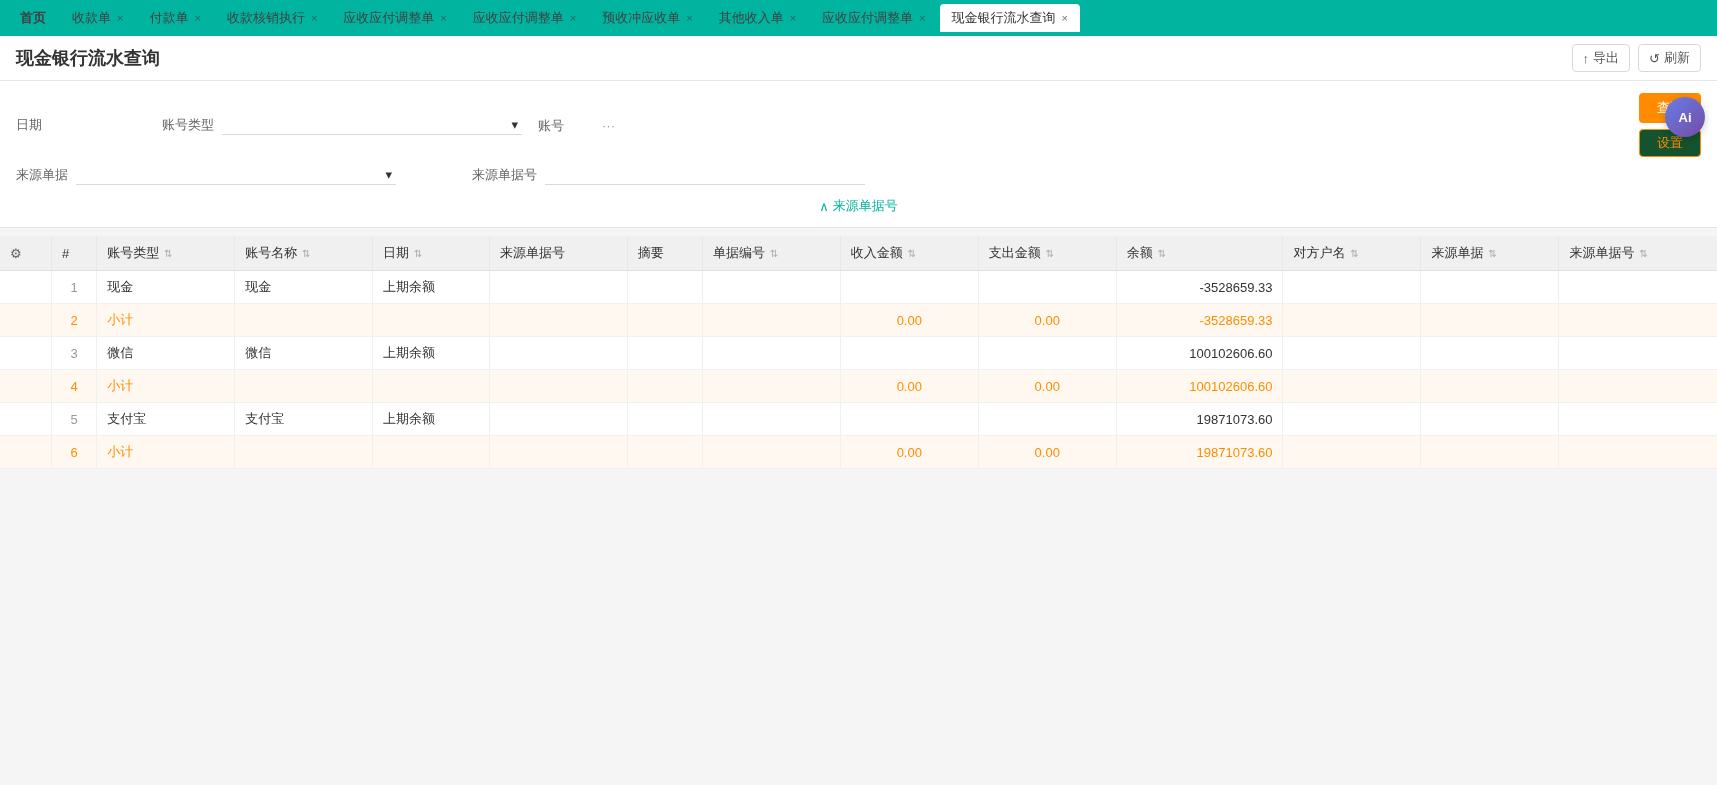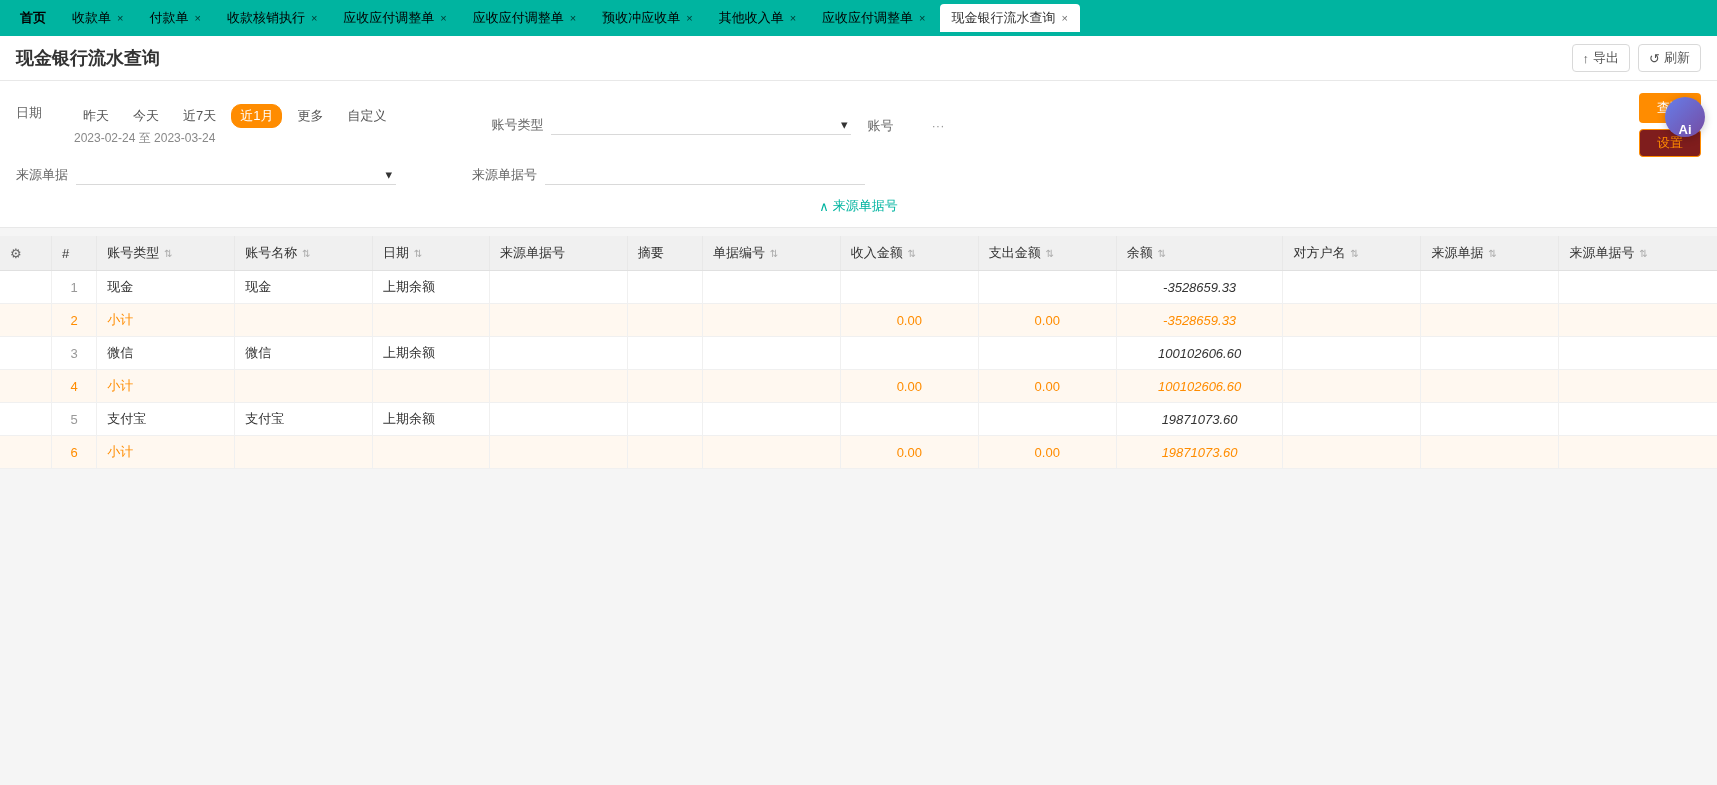--- a/index.html
+++ b/index.html
@@ -14,21 +14,21 @@
       padding: 0 8px;
       gap: 2px;
       overflow: hidden;
     }
     .nav-tab {
       display: flex;
       align-items: center;
       padding: 0 12px;
       height: 28px;
       border-radius: 4px 4px 0 0;
-      color: #000000;
+      color: #404040;
       cursor: pointer;
       white-space: nowrap;
       font-size: 13px;
       gap: 6px;
     }
     .nav-tab.active { background: #fff; color: #333; }
     .nav-tab .close-x { font-size: 11px; opacity: 0.7; }
     .nav-tab.home { background: transparent; font-weight: bold; }
 
     
@@ -82,21 +82,21 @@
       color: #00b4a0; cursor: pointer; font-size: 12px; gap: 4px;
       margin-top: 4px; padding: 4px 0;
     }
 
     
     .query-btn {
       background: #ff8c00; color: #fff; border: none;
       padding: 6px 18px; border-radius: 4px; cursor: pointer; font-size: 13px;
     }
     .settings-btn {
-      background: #7f1d1d; color: #ff8c00; border: 1px solid #ff8c00;
+      background: #14532d; color: #ff8c00; border: 1px solid #ff8c00;
       padding: 4px 16px; border-radius: 4px; cursor: pointer; font-size: 13px;
     }
     .action-col { display: flex; flex-direction: column; gap: 6px; margin-left: auto; }
 
     
     .table-container { background: #fff; margin-top: 8px; }
     table { width: 100%; border-collapse: collapse; }
     thead tr { background: #f0f0f0; }
     th {
       padding: 8px 10px; text-align: left;
@@ -108,29 +108,29 @@
     th .sort-arrows { color: #aaa; font-size: 10px; margin-left: 2px; }
     td {
       padding: 7px 10px; border-bottom: 1px solid #f0f0f0;
       border-right: 1px solid #f0f0f0; color: #333; white-space: nowrap;
     }
     td:last-child { border-right: none; }
     tr.subtotal { background: #fff8f0; }
     tr.subtotal td { color: #ff8c00; }
     .row-num { color: #999; text-align: center; }
     .gear-icon { color: #666; }
-    .balance-col { text-align: center; font-style: italic; }
+    .balance-col { text-align: right; }
     .amount-col { text-align: center; }
 
     
     .ai-badge {
       position: fixed; right: 12px; top: 97px;
       background: linear-gradient(135deg, #667eea, #764ba2);
       color: #fff; border-radius: 50%; width: 40px; height: 40px;
-      display: flex; align-items: flex-end; justify-content: center;
+      display: flex; align-items: center; justify-content: center;
       font-size: 14px; font-weight: bold; cursor: pointer;
       box-shadow: 0 2px 8px rgba(0,0,0,0.2);
     }
   </style>
 </head>
 <body>
 
 <nav class="top-nav">
   <div class="nav-tab home">
     <span>首页</span>
@@ -186,32 +186,20 @@
       <span>刷新</span>
     </button>
   </div>
 </div>
 
 <div class="filter-area">
   <div class="filter-row">
 
     <div style="display:flex;align-items:flex-start;gap:8px;">
       <span class="filter-label">日期</span>
-      <div>
-        <div class="filter-date-options">
-
-        <span class="date-btn">昨天</span>
-            <span class="date-btn">今天</span>
-            <span class="date-btn">近7天</span>
-            <span class="date-btn active">近1月</span>
-            <span class="date-btn">更多</span>
-            <span class="date-btn">自定义</span>
-          </div>
-        <div class="date-range">2023-02-24 至 2023-03-24</div>
-      </div>
     </div>
 
     <div style="display:flex;align-items:center;gap:8px;margin-left:80px;">
       <span class="filter-label">账号类型</span>
       <div class="filter-select filter-select-wide">
         <span style="flex:1;"></span>
         <span>▾</span>
       </div>
     </div>
 

